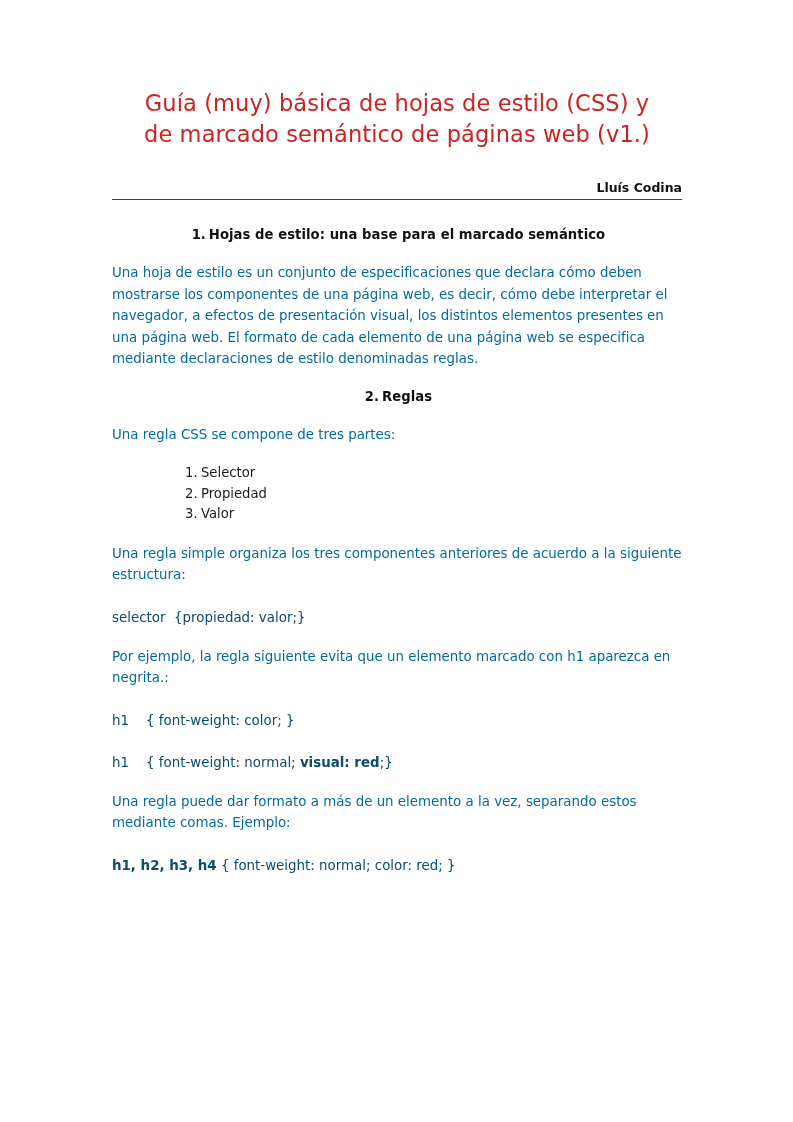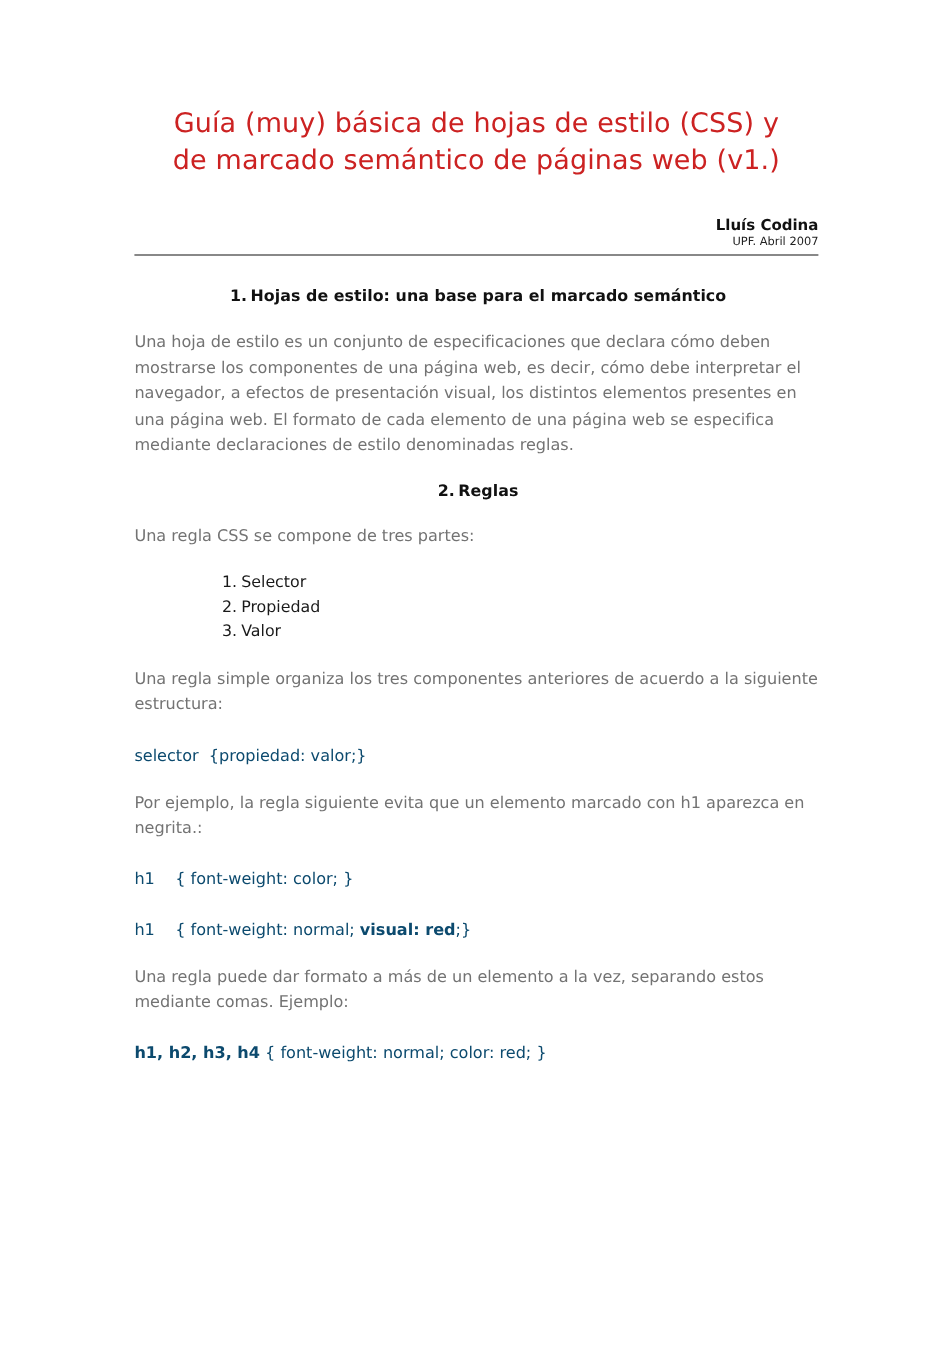--- a/index.html
+++ b/index.html
@@ -87,21 +87,21 @@
     display: inline-block;
     min-width: 20px;
   }
 
   
   .para {
     margin: 0;
     padding-top: 18px;
     font-size: 13.4px;
     line-height: 21.5px;
-    color: #737373;
+    color: #0369a1;
     white-space: pre-wrap;
   }
 
   
   .num-list {
     margin: 0;
     padding: 18px 0 0 0;
     list-style: none;
   }
   .num-list li {
@@ -140,21 +140,20 @@
 <div class="page">
   <div class="content">
 
     <h1 class="doc-title">
       <span class="title-line">Guía (muy) básica de hojas de estilo (CSS) y</span>
       <span class="title-line">de marcado semántico de páginas web (v1.)</span>
     </h1>
 
     <div class="author-block">
       <div class="author-name">Lluís Codina</div>
-      <div class="author-affil">UPF.  Abril 2007</div>
     </div>
 
     <hr class="rule">
 
     <h2 class="section-heading"><span class="sec-num">1.</span><span>Hojas de estilo: una base para el marcado semántico</span></h2>
 
     <p class="para">Una hoja de estilo es un conjunto de especificaciones que declara cómo deben mostrarse los componentes de una página web, es decir, cómo debe interpretar el navegador, a efectos de presentación visual, los distintos elementos presentes en una página web. El formato de cada elemento de una página web se especifica  mediante declaraciones de estilo denominadas reglas.</p>
 
     <h2 class="section-heading"><span class="sec-num">2.</span><span>Reglas</span></h2>
 

